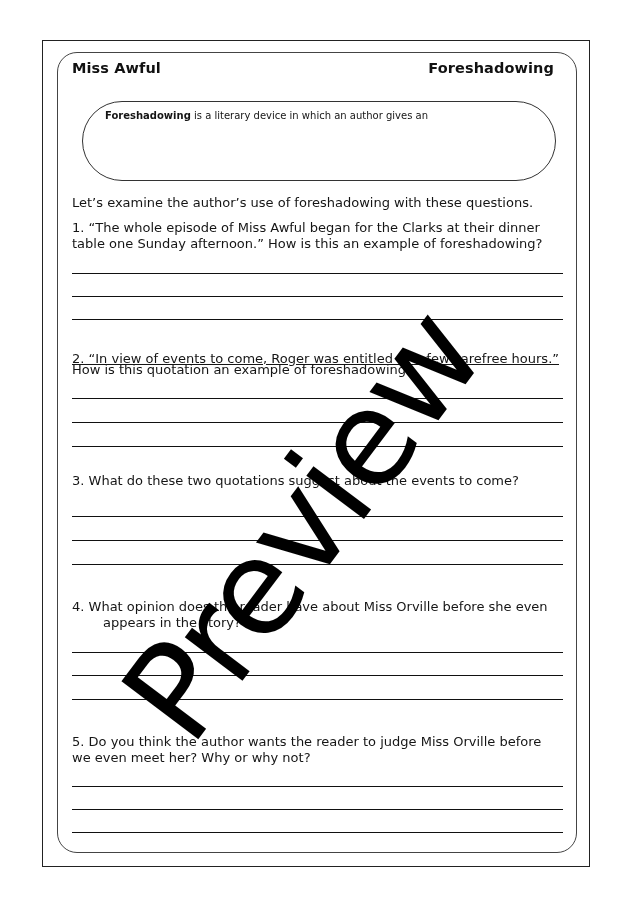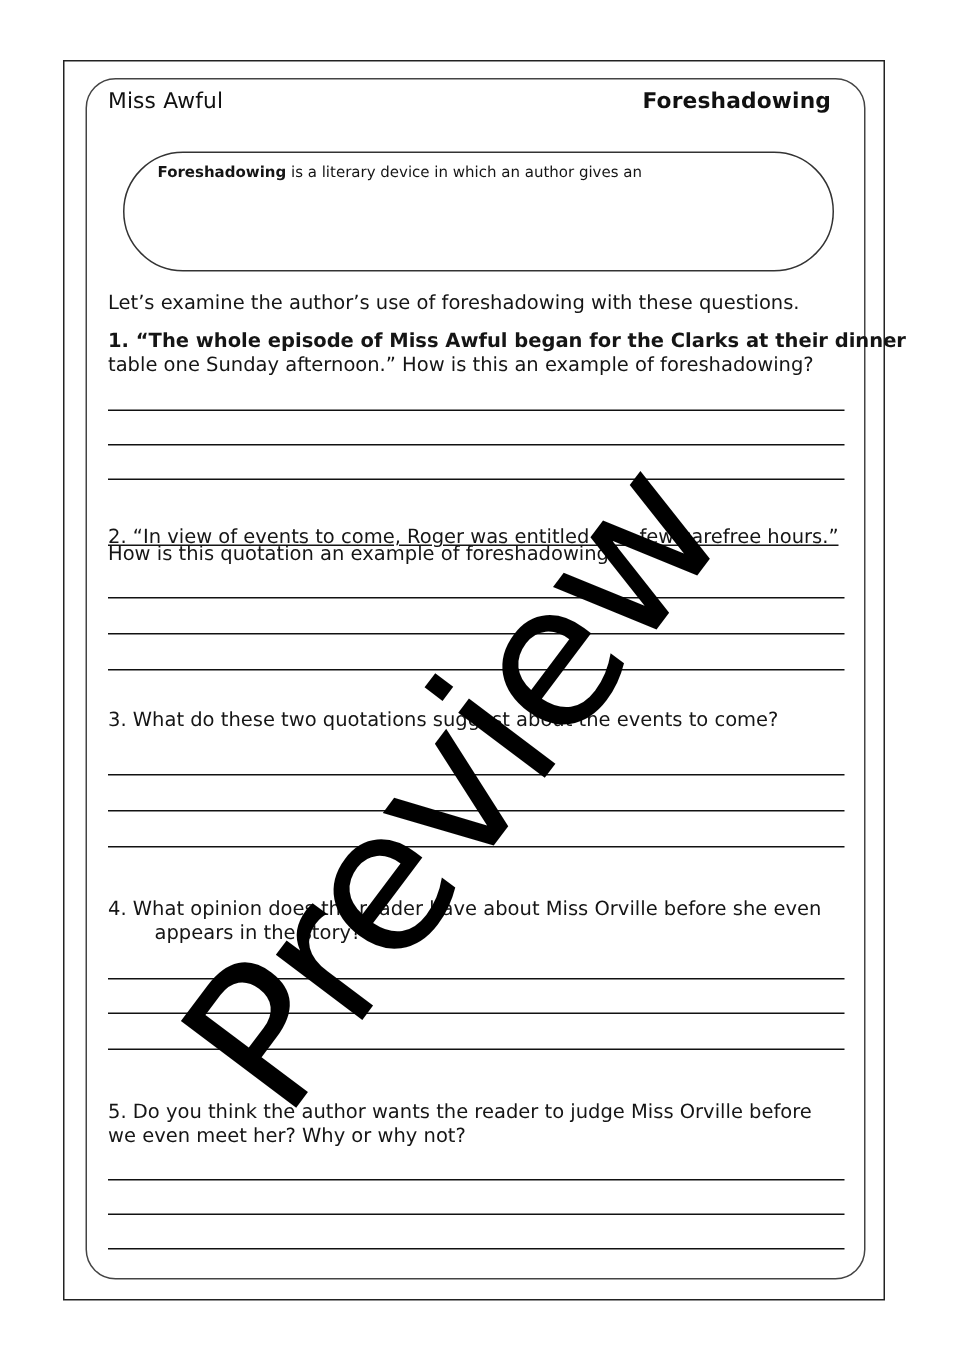--- a/index.html
+++ b/index.html
@@ -32,21 +32,21 @@
       height: 801px;
       border: 1.3px solid #444444;
       border-radius: 20px;
       box-sizing: border-box;
     }
     .header-left {
       position: absolute;
       left: 72px;
       top: 60px;
       font-size: 14.5px;
-      font-weight: normal;
+      font-weight: bold;
       letter-spacing: 0.1px;
     }
     .header-right {
       position: absolute;
       right: 81px;
       top: 60px;
       font-size: 14.5px;
       font-weight: bold;
       letter-spacing: 0.1px;
     }
@@ -111,21 +111,21 @@
 <div class="header-left">Miss Awful</div>
 <div class="header-right">Foreshadowing</div>
 
 <div class="definition-box"></div>
 <div class="definition-text">
   <div><b>Foreshadowing</b><span> is a literary device in which an author gives an</span></div>
 </div>
 
 <div class="text-line" style="top:195px;">Let’s examine the author’s use of foreshadowing with these questions.</div>
 
-<div class="text-line" style="top:220px;font-weight:bold;">1. “The whole episode of Miss Awful began for the Clarks at their dinner</div>
+<div class="text-line" style="top:220px;">1. “The whole episode of Miss Awful began for the Clarks at their dinner</div>
 <div class="text-line" style="top:236px;">table one Sunday afternoon.” How is this an example of foreshadowing?</div>
 <div class="answer-line" style="top:273px;"></div>
 <div class="answer-line" style="top:296px;"></div>
 <div class="answer-line" style="top:319px;"></div>
 
 <div class="text-line" style="top:351px;text-decoration:underline;">2. “In view of events to come, Roger was entitled to a few carefree hours.”</div>
 <div class="text-line" style="top:362px;">How is this quotation an example of foreshadowing?</div>
 <div class="answer-line" style="top:398px;"></div>
 <div class="answer-line" style="top:422px;"></div>
 <div class="answer-line" style="top:446px;"></div>

